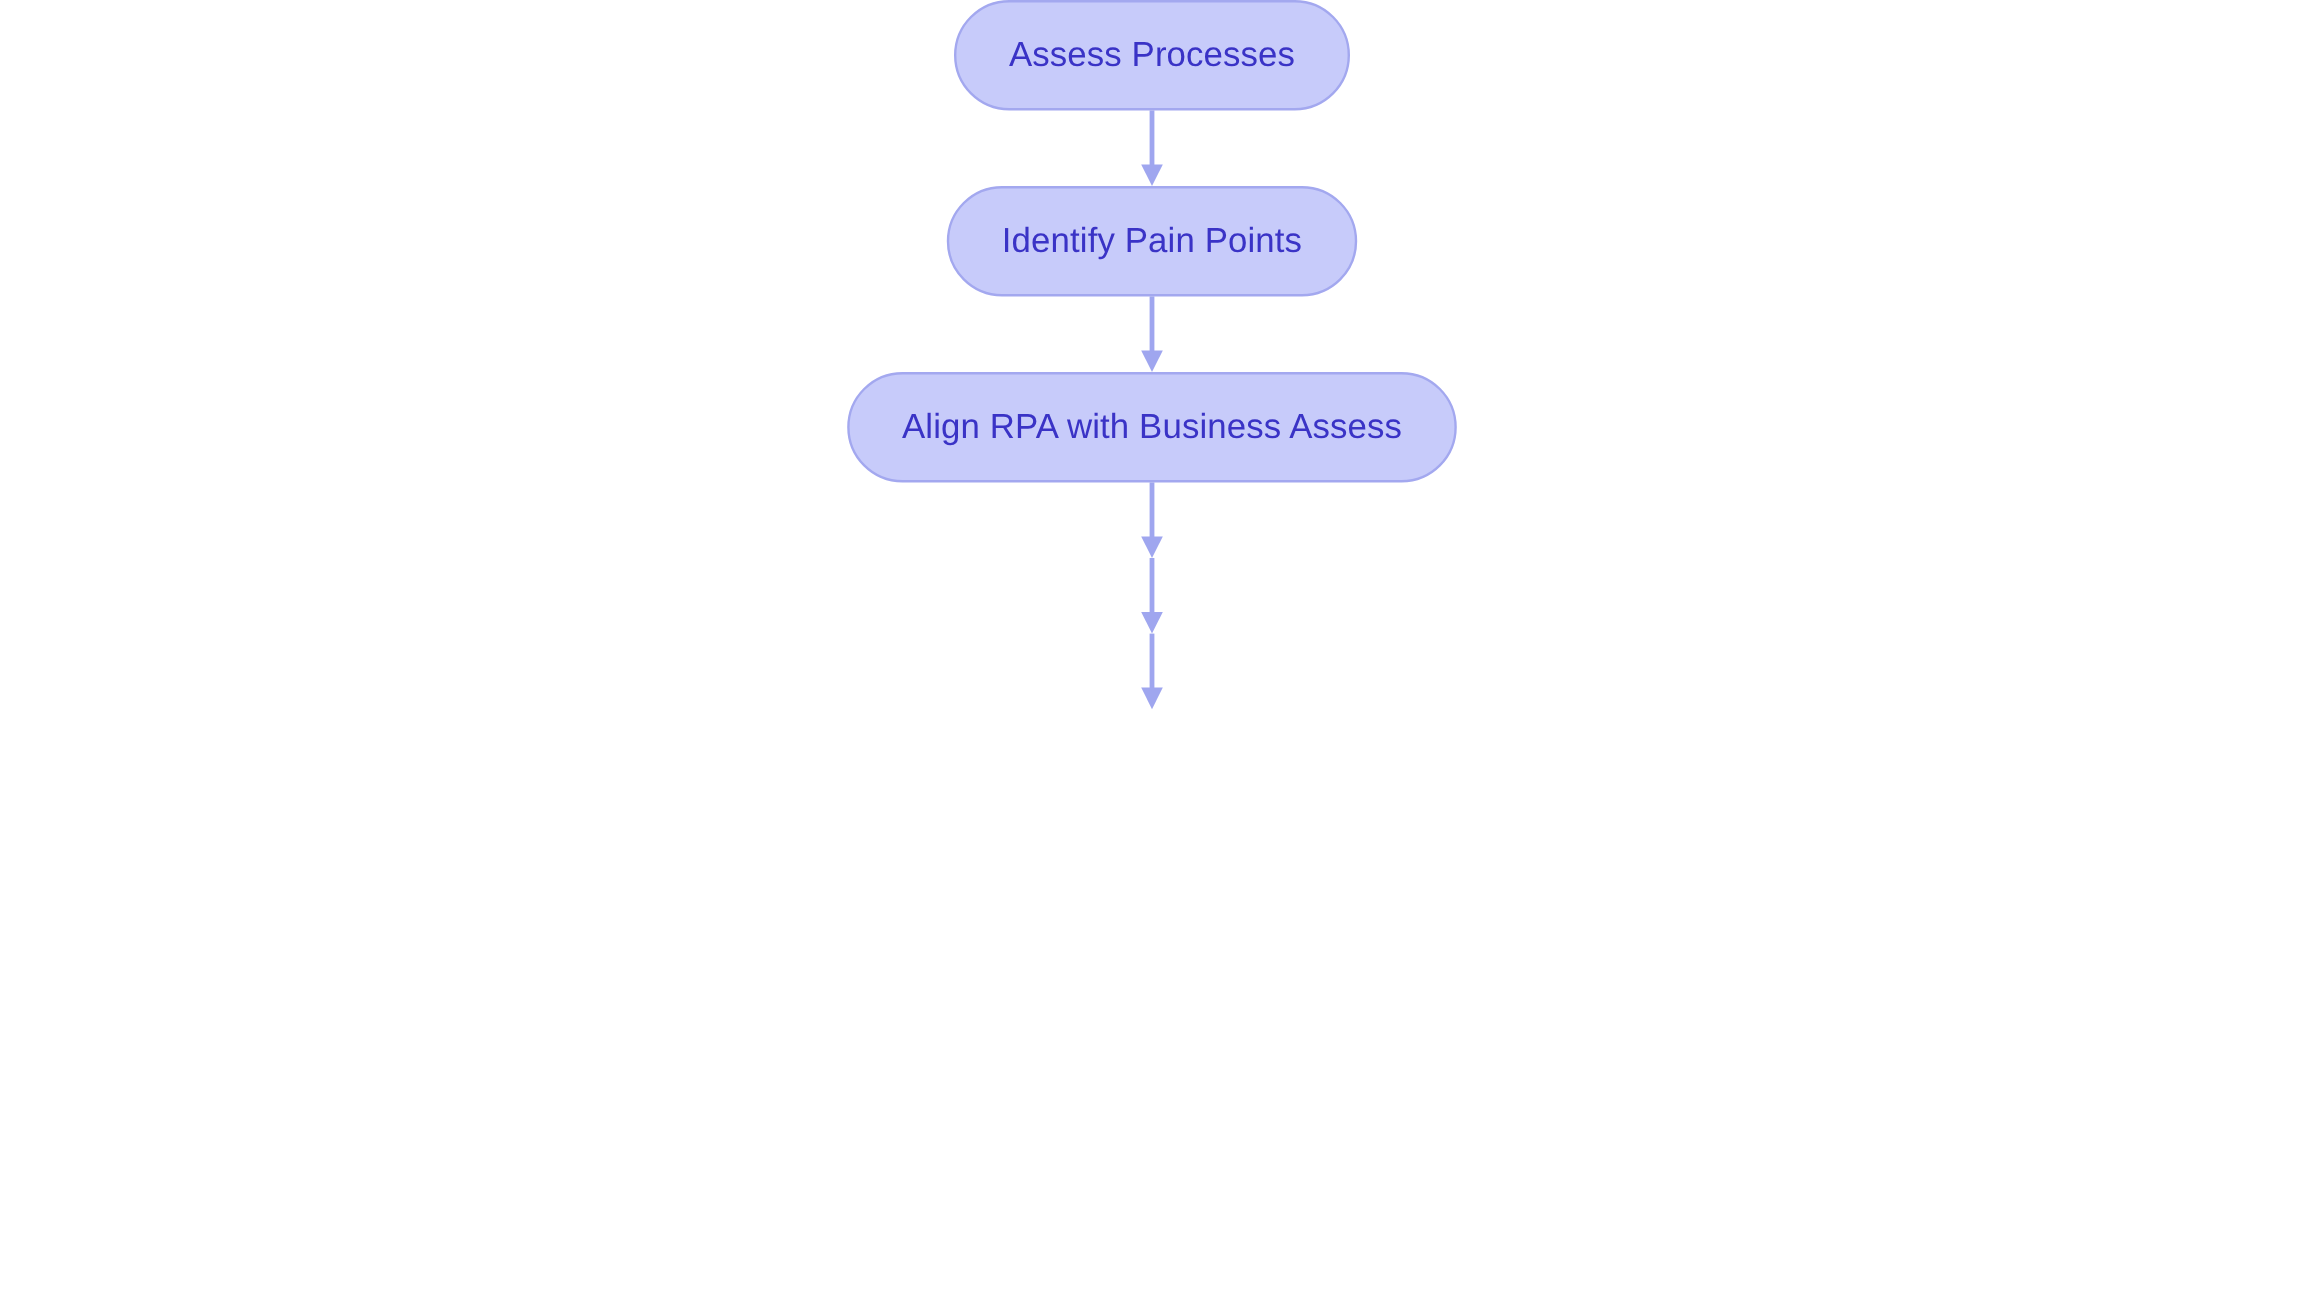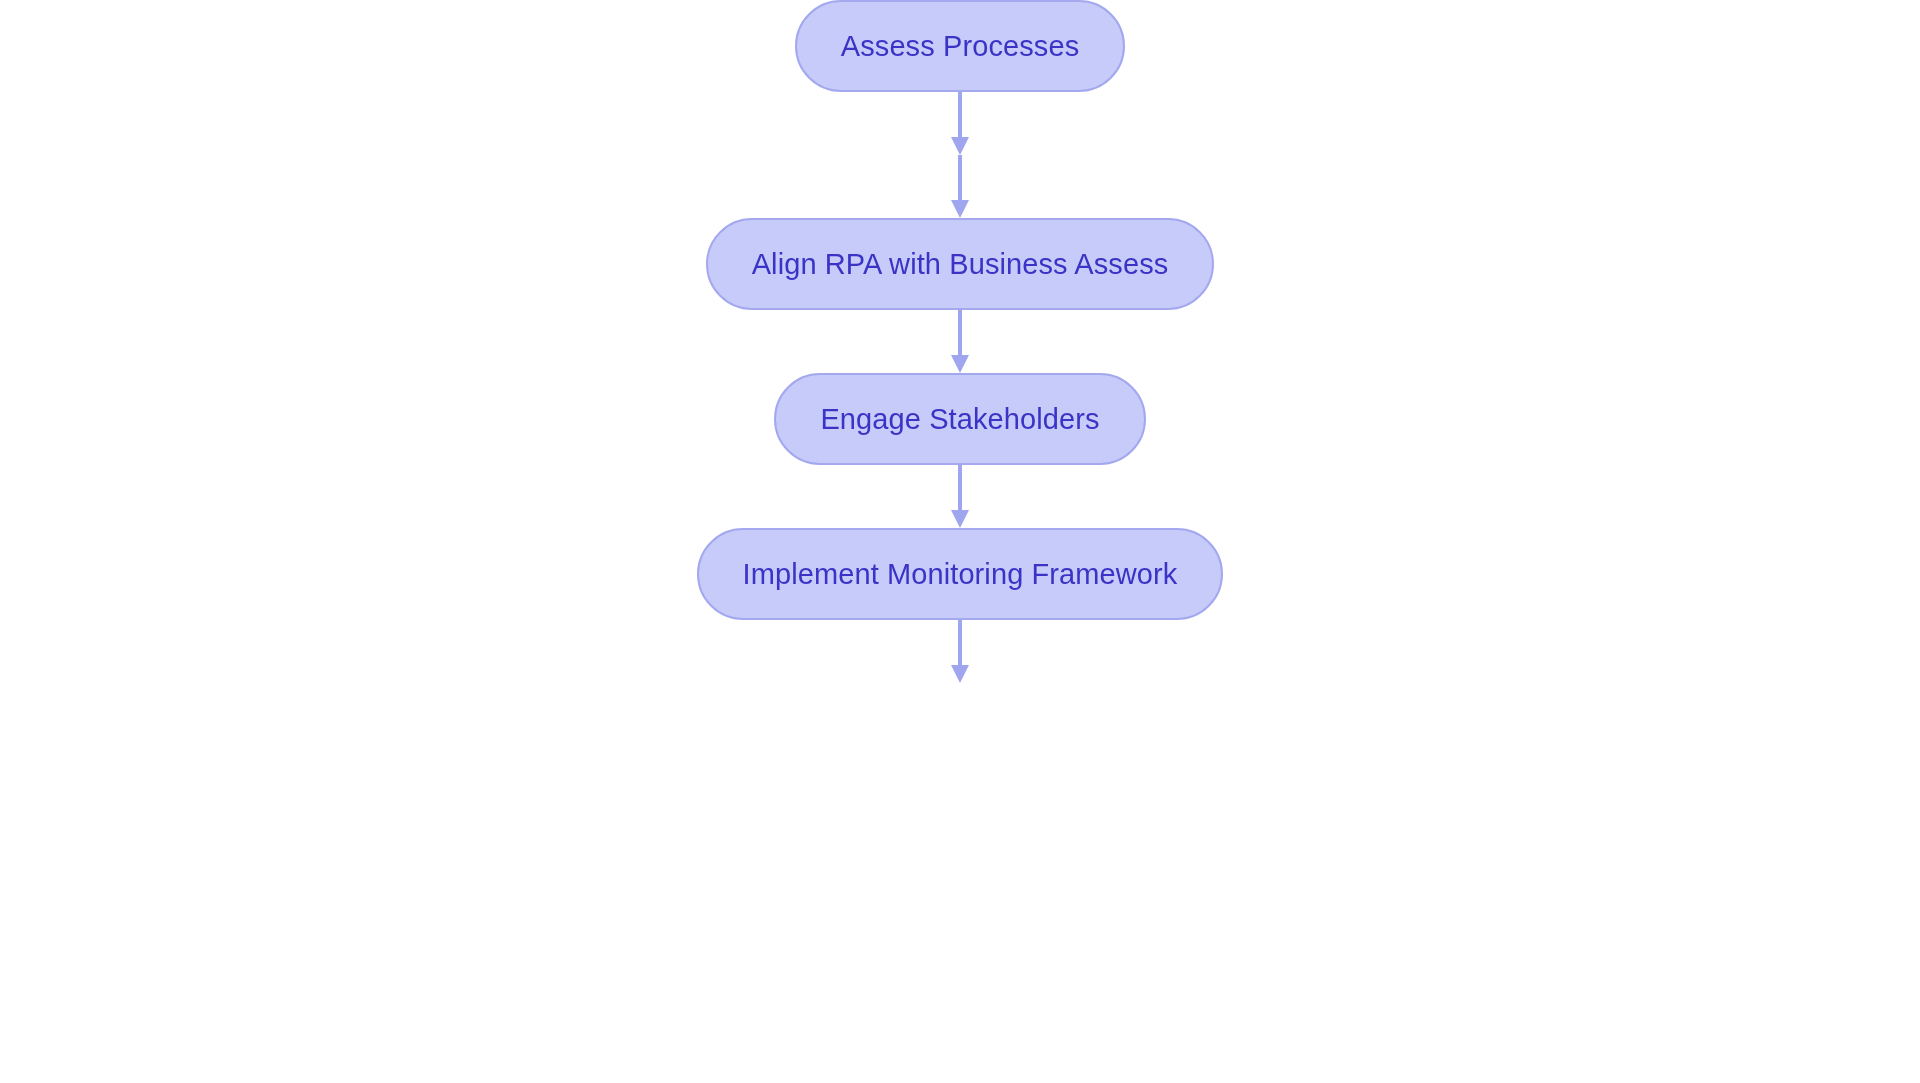--- a/index.html
+++ b/index.html
@@ -87,47 +87,44 @@
 
     <div class="node">
       <span>Assess Processes</span>
     </div>
 
     <div class="connector">
       <div class="stem"></div>
       <div class="head"></div>
     </div>
 
+    <div class="node">
+      <span>Identify Pain Points</span>
+    </div>
 
     <div class="connector">
       <div class="stem"></div>
       <div class="head"></div>
     </div>
 
     <div class="node">
       <span>Align RPA with Business Assess</span>
     </div>
 
     <div class="connector">
       <div class="stem"></div>
       <div class="head"></div>
     </div>
 
-    <div class="node">
-      <span>Engage Stakeholders</span>
-    </div>
 
     <div class="connector">
       <div class="stem"></div>
       <div class="head"></div>
     </div>
 
-    <div class="node">
-      <span>Implement Monitoring Framework</span>
-    </div>
 
     <div class="connector">
       <div class="stem"></div>
       <div class="head"></div>
     </div>
 
 
   </div>
 </div>
 

